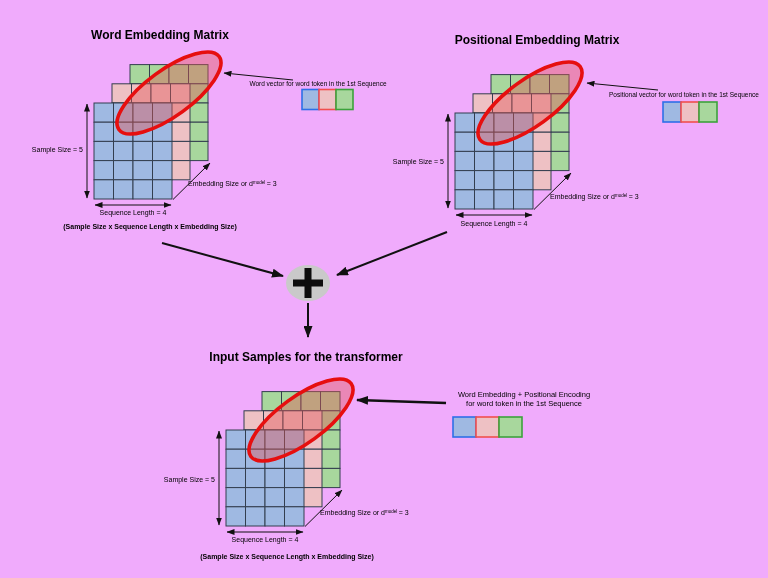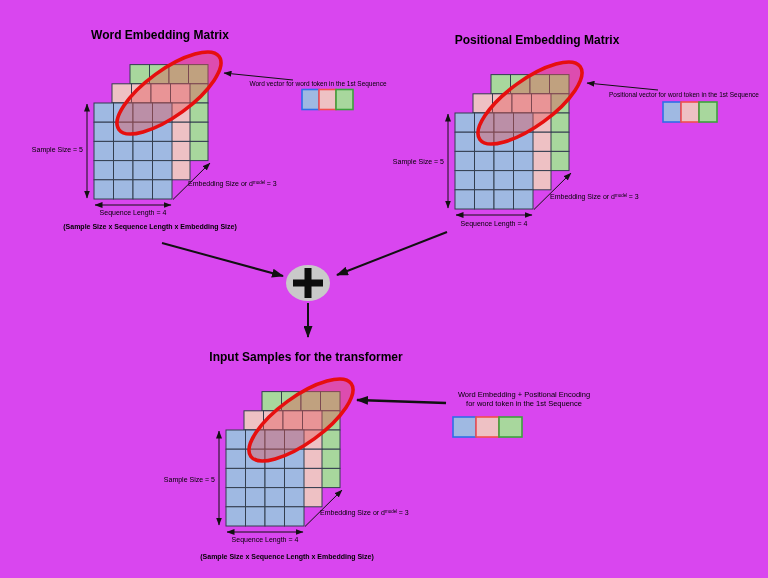--- a/index.html
+++ b/index.html
@@ -1,16 +1,16 @@
 <!DOCTYPE html>
 <html style="--cell-blue: #9fb9e2; --cell-pink: #eec1c4; --cell-green: #a8d79d; --grid-border: #333e4f; --highlight-stroke: #e60f0f; --highlight-fill: #e25555; --legend-blue-border: #2e6fe8; --legend-red-border: #f04f4f; --legend-green-border: #3ca23c; --plus-circle: #c9c9c9; --arrow: #111111;"><head>
 <meta charset="utf-8">
 <style>
   html,body{margin:0;padding:0;background:#fff;}
-  .stage{position:relative;width:768px;height:578px;background:#d946ef;overflow:hidden;
+  .stage{position:relative;width:768px;height:578px;background:#f0abfc;overflow:hidden;
          font-family:"Liberation Sans",sans-serif;}
   svg text{fill:#000;font-family:"Liberation Sans",sans-serif;}
   .t-title{font-size:12px;font-weight:700;}
   .t-small{font-size:7px;}
   .t-caption{font-size:7px;font-weight:700;}
   .t-anno{font-size:6.5px;}
   .t-anno-lg{font-size:7.5px;}
   .sup{font-size:4.5px;}
   .cell{stroke:var(--grid-border);stroke-width:1;}
   .ln{stroke:#111;stroke-width:1;fill:none;}

